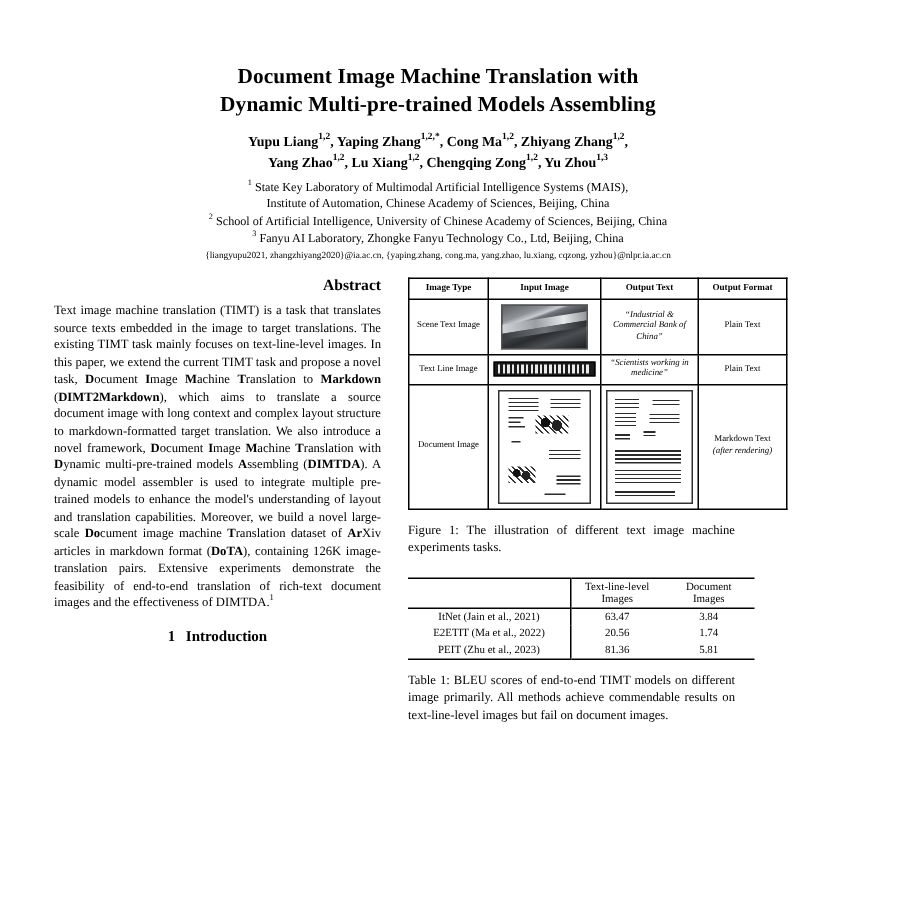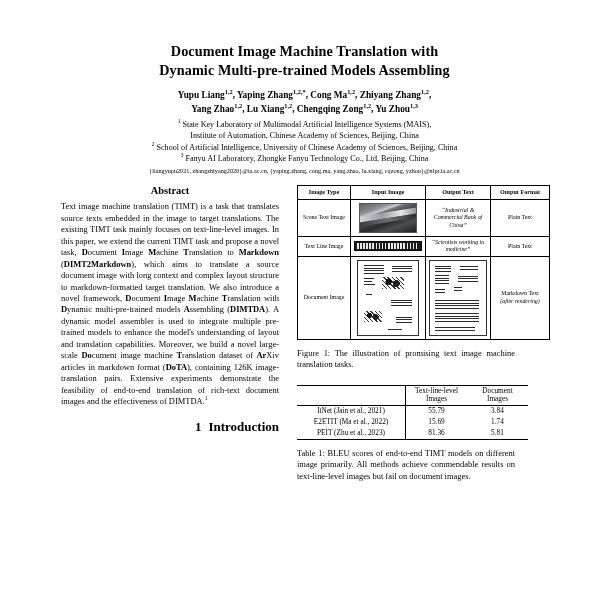--- a/index.html
+++ b/index.html
@@ -12,21 +12,21 @@
     background: #ffffff;
     font-family: "Liberation Serif", "DejaVu Serif", serif;
     color: #000000;
     overflow: hidden;
   }
   .page {
     position: relative;
     width: 600px;
     height: 424px;
     box-sizing: border-box;
-    padding: 42px 52px 0 61px;
+    padding: 42px 52px 0 36px;
   }
 
   
   .title {
     text-align: center;
     font-size: 14.2px;
     font-weight: bold;
     line-height: 1.35;
     letter-spacing: 0.1px;
     margin: 0 0 9px 0;
@@ -70,27 +70,27 @@
     margin-top: 10px;
   }
   .col {
     width: 218px;
     flex: 0 0 218px;
   }
 
   .section-head {
     font-size: 10.4px;
     font-weight: bold;
-    text-align: center;
+    text-align: right;
     margin: 0 0 5px 0;
   }
   .section-head-left {
-    font-size: 13px;
+    font-size: 10px;
     font-weight: bold;
-    text-align: right;
+    text-align: center;
     margin: 12px 0 5px 0;
   }
   .section-head-left .num { margin-right: 7px; }
 
   p.body {
     font-size: 8.45px;
     line-height: 1.355;
     text-align: justify;
     margin: 0;
     text-indent: 0;
@@ -362,45 +362,45 @@
                 </div>
               </td>
               <td>
                 <span>Markdown Text</span><br>
                 <span class="ital">(after rendering)</span>
               </td>
             </tr>
           </tbody>
         </table>
 
-        <p class="fig-caption">Figure 1: The illustration of promising text image machine translation tasks.</p>
+        <p class="fig-caption">Figure 1: The illustration of different text image machine experiments tasks.</p>
       </div>
 
       <table class="tbl1">
         <tbody>
           <tr class="t1-rule-top">
             <td class="t1-name hdr-cell"></td>
             <td class="t1-num t1-sep hdr-cell">
               <span>Text-line-level</span><br>
               <span>Images</span>
             </td>
             <td class="t1-num hdr-cell">
               <span>Document</span><br>
               <span>Images</span>
             </td>
           </tr>
 
           <tr class="t1-rule-mid">
             <td class="t1-name">ItNet (Jain et al., 2021)</td>
-            <td class="t1-num t1-sep">55.79</td>
+            <td class="t1-num t1-sep">63.47</td>
             <td class="t1-num">3.84</td>
           </tr>
           <tr>
             <td class="t1-name">E2ETIT (Ma et al., 2022)</td>
-            <td class="t1-num t1-sep">15.69</td>
+            <td class="t1-num t1-sep">20.56</td>
             <td class="t1-num">1.74</td>
           </tr>
           <tr class="t1-rule-bot">
             <td class="t1-name">PEIT (Zhu et al., 2023)</td>
             <td class="t1-num t1-sep">81.36</td>
             <td class="t1-num">5.81</td>
           </tr>
         </tbody>
       </table>
 

